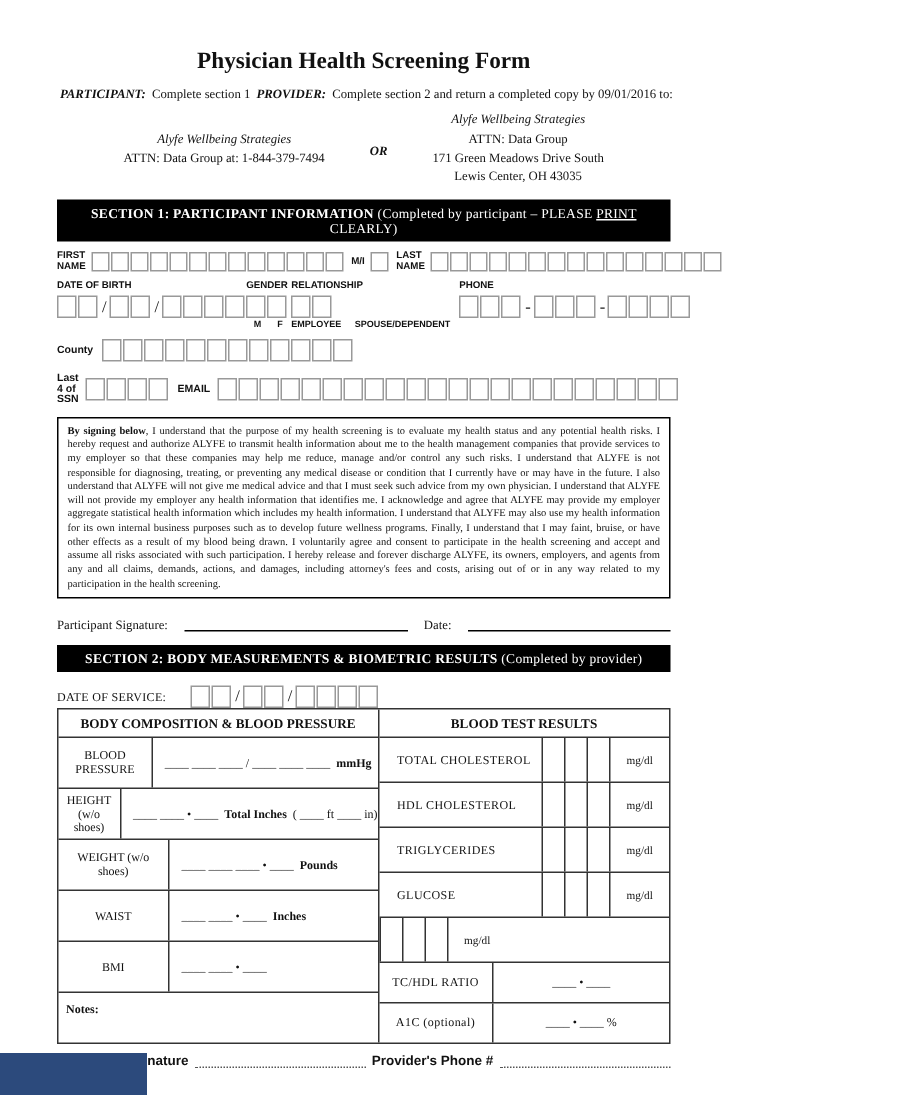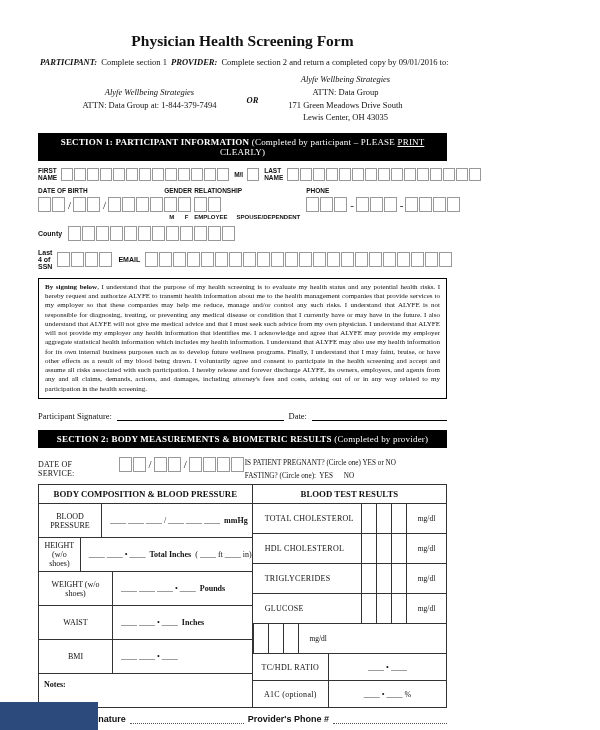--- a/index.html
+++ b/index.html
@@ -47,21 +47,21 @@
   .col-gender { width:72px; }
   .col-rel { width:112px; }
   .col-phone { flex:1; }
 
   .county-row { margin-top:6px; gap:6px; }
   .ssn-row { margin-top:8px; gap:5px; }
 
   .consent { border:1px solid #000; margin-top:8px; padding:4px 6px; font-size:7px;
              line-height:1.32; text-align:justify; }
 
-  .sigrow { display:flex; align-items:flex-end; margin-top:12px; font-size:8.5px; gap:5px; }
+  .sigrow { display:flex; align-items:flex-end; margin-top:12px; font-size:8.5px; gap:11px; }
   .sigline { border-bottom:1px solid #000; height:10px; }
   .grow { flex:1; }
   .sigline.date { width:135px; flex:none; }
 
   .dos-row { display:flex; align-items:flex-start; margin-top:9px; }
   .dos-label { font-size:8px; margin-right:16px; letter-spacing:0.2px; margin-top:3px; }
   .dos-row .boxline { margin-top:0; }
   .questions { margin-left:auto; width:228px; font-size:7.2px; line-height:1.9; }
 
   .biotable { display:flex; border:1.5px solid #333; height:224px; }
@@ -323,24 +323,20 @@
             <span class="bx bxlg"></span>
           </span>
         <span class="sep">/</span>
         <span class="boxes lg">
             <span class="bx bxlg"></span>
             <span class="bx bxlg"></span>
             <span class="bx bxlg"></span>
             <span class="bx bxlg"></span>
           </span>
       </div>
-      <div class="questions">
-        <div>IS PATIENT PREGNANT? (Circle one) YES or NO</div>
-        <div>FASTING? (Circle one):&nbsp; YES&nbsp;&nbsp;&nbsp;&nbsp;&nbsp; NO</div>
-      </div>
     </div>
 
     <div class="biotable">
 
       <div class="tcol left">
         <div class="thead">BODY COMPOSITION &amp; BLOOD PRESSURE</div>
 
         <div class="trow">
           <div class="tlabel">BLOOD PRESSURE</div>
           <div class="tval">

